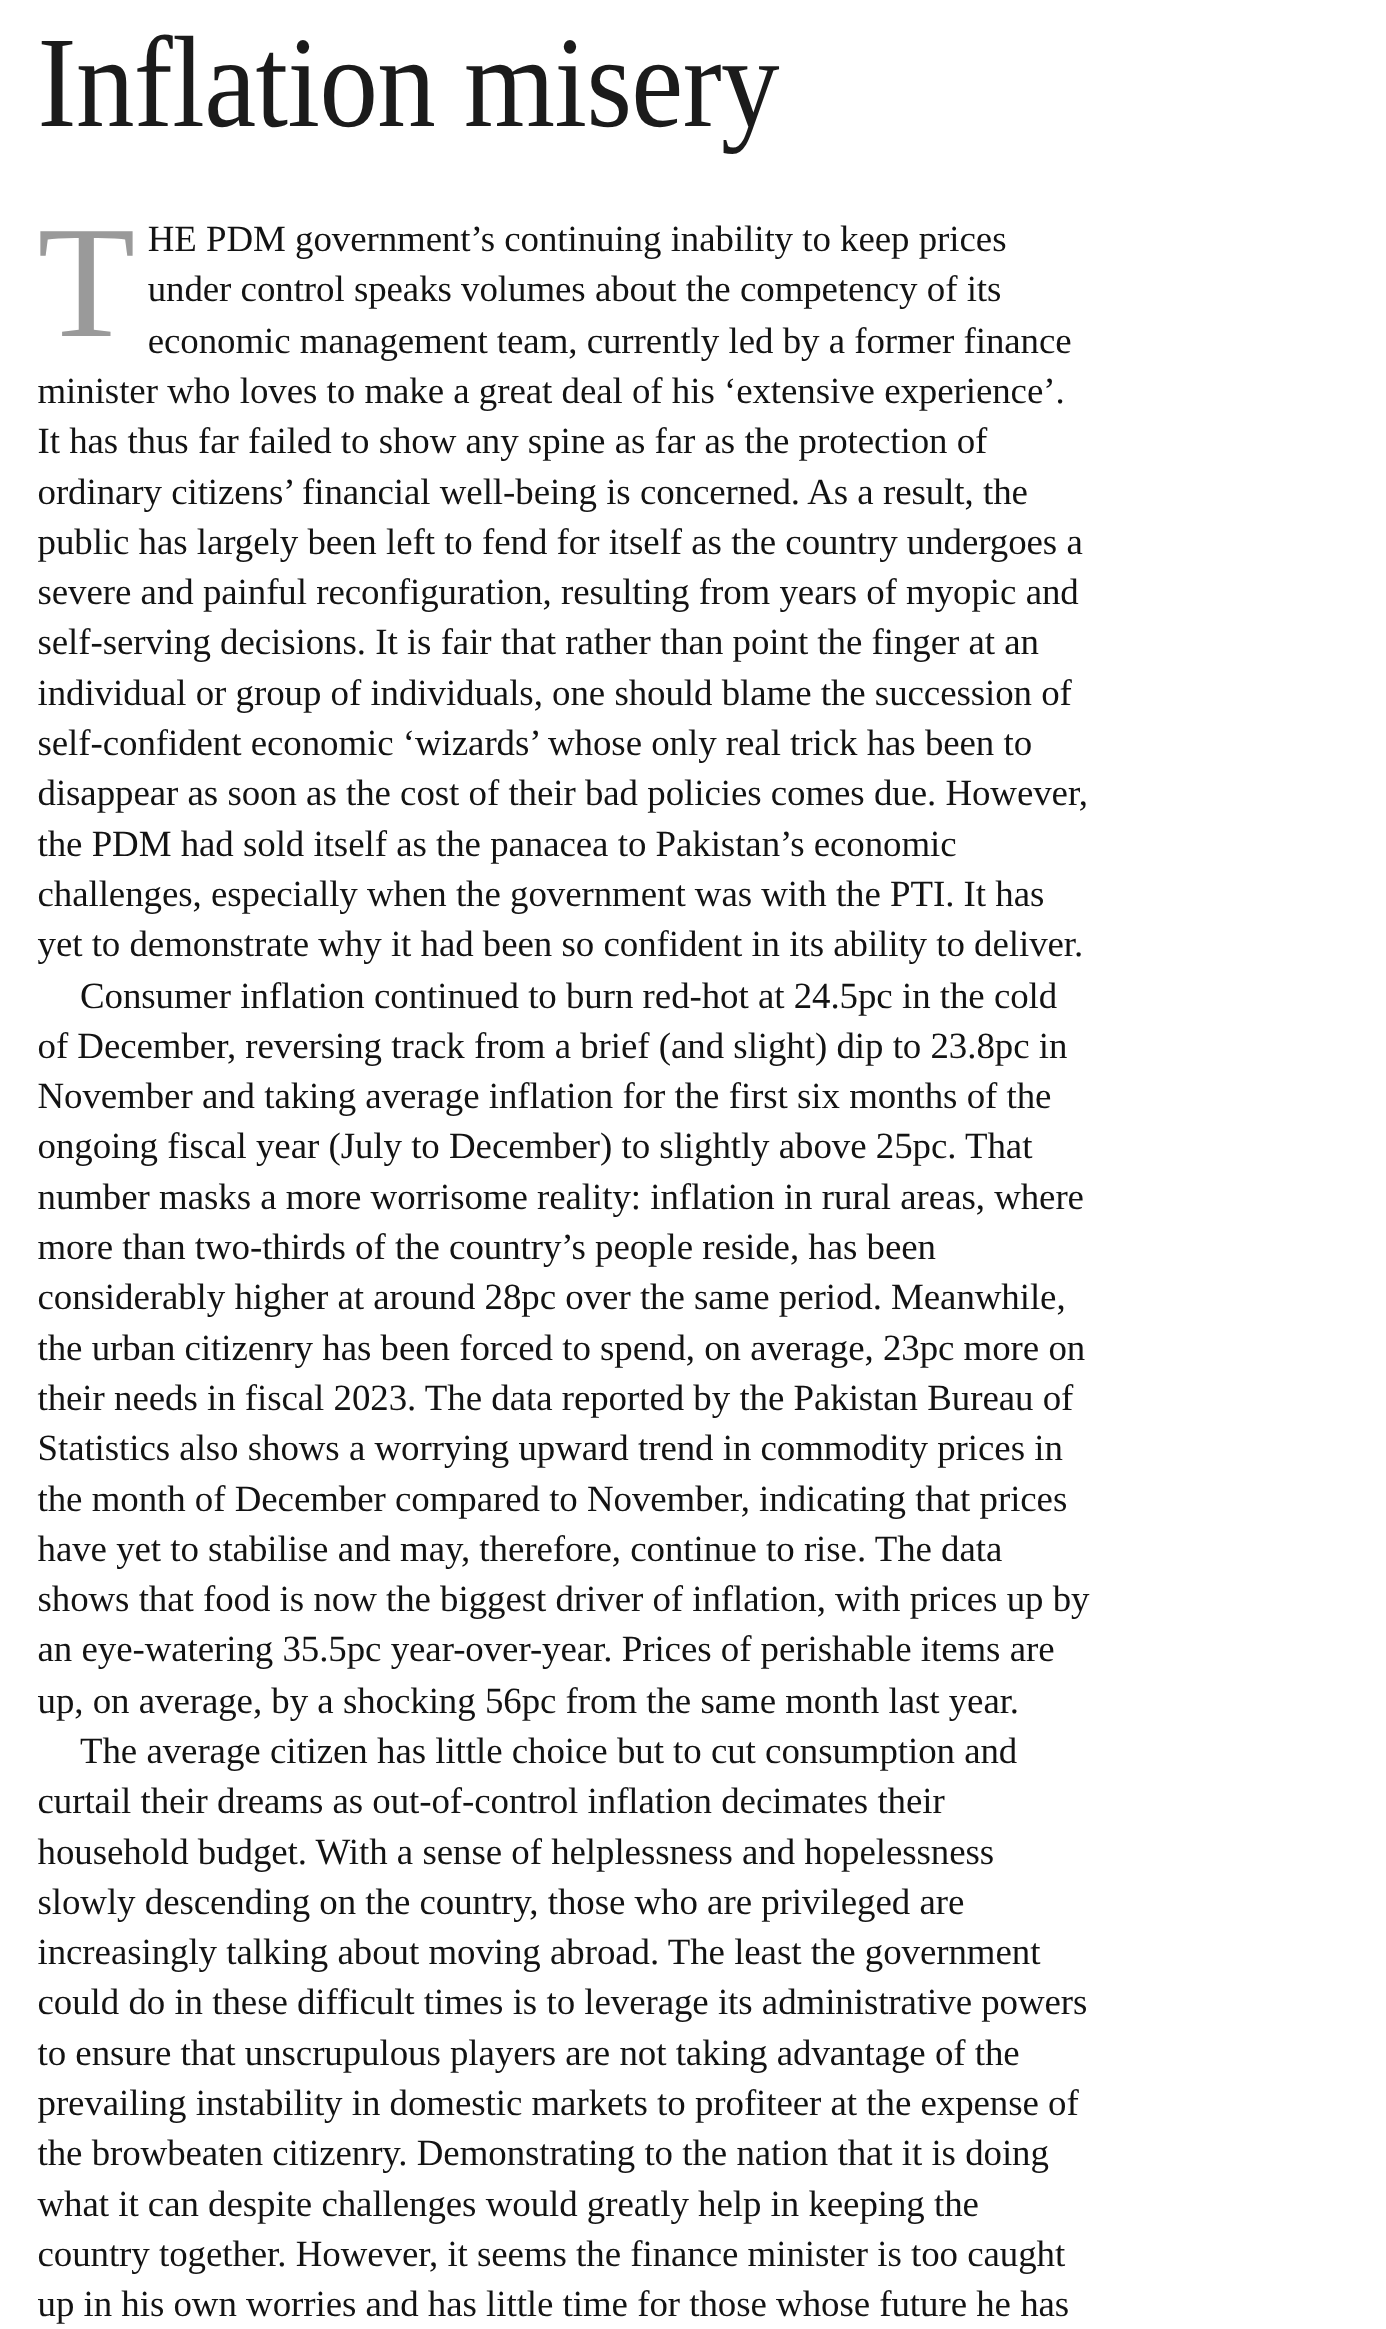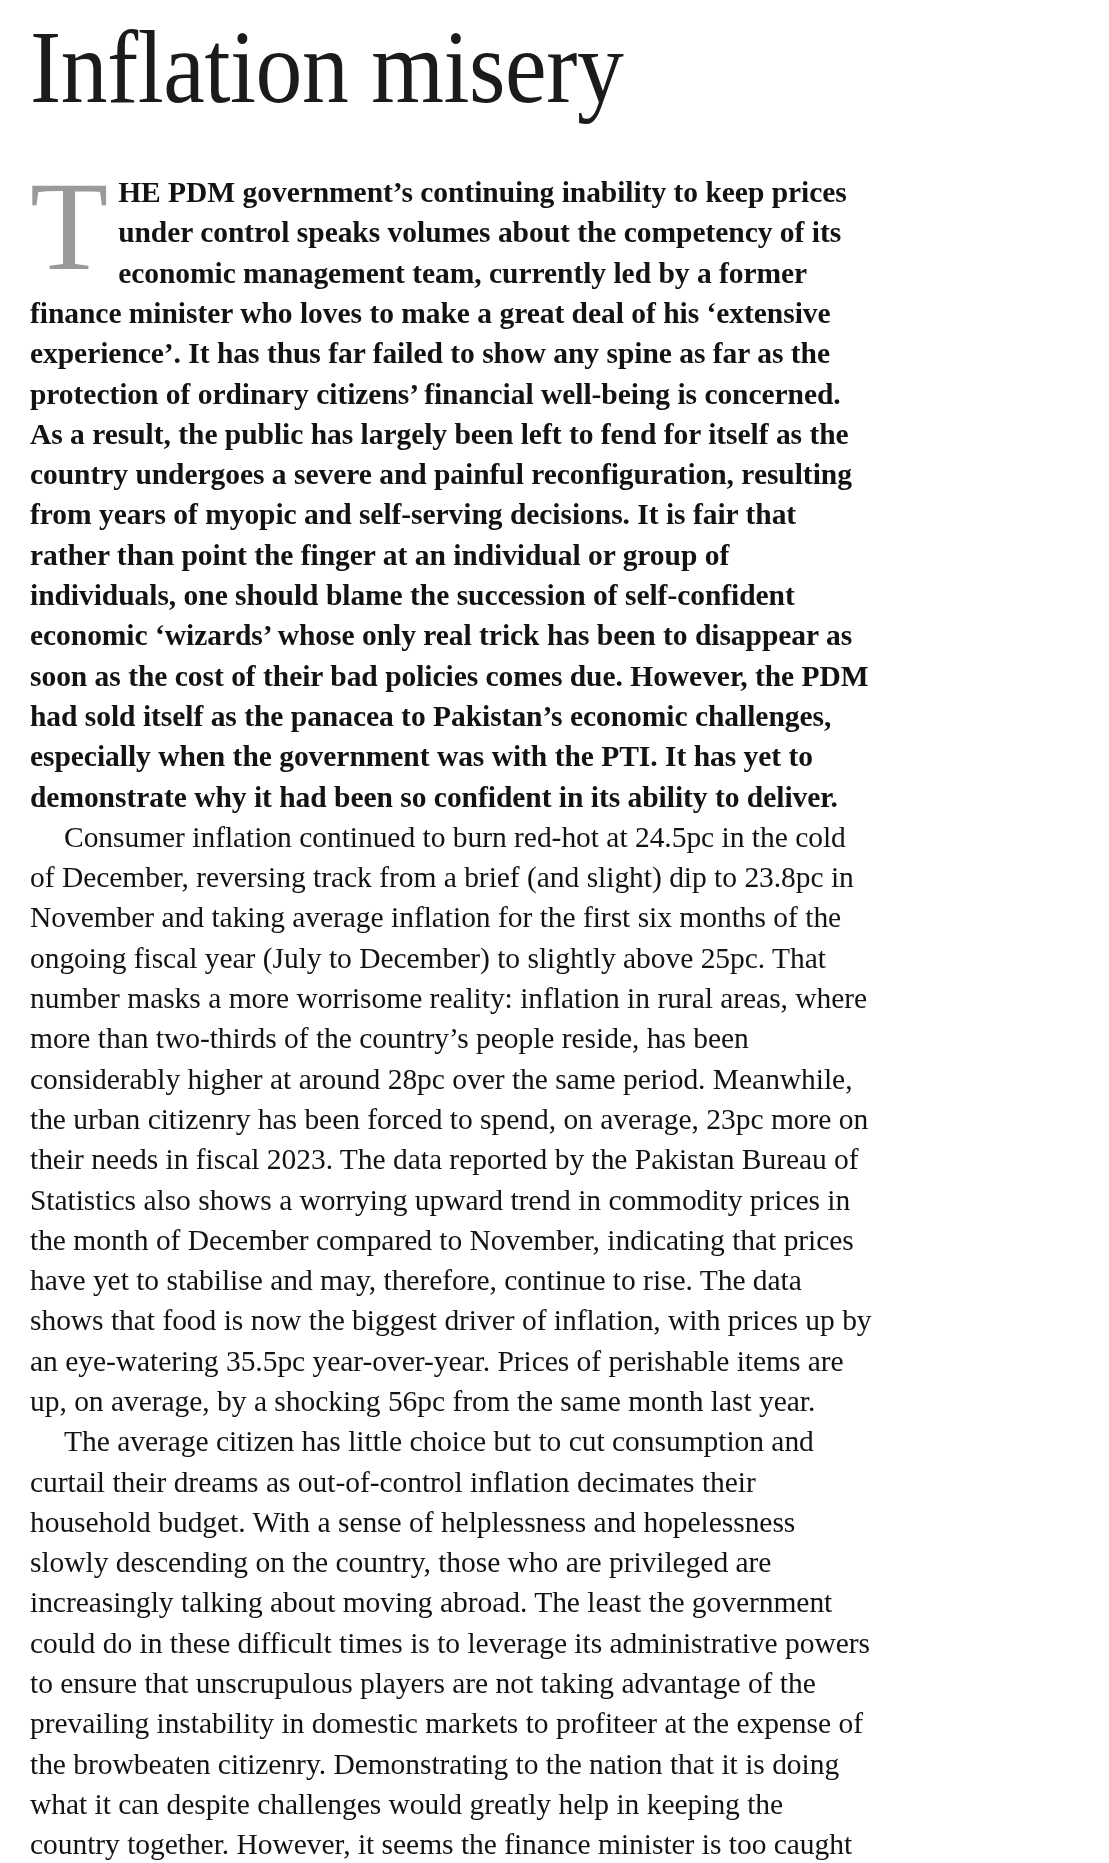--- a/index.html
+++ b/index.html
@@ -72,21 +72,20 @@
     line-height: 96px;
     color: #9a9a9a;
     font-weight: 400;
     padding: 6px 10px 0 0;
     margin: 0;
     display: block;
   }
 
   .lead-text {
     display: inline;
-    font-weight: bold;
   }
 </style>
 </head>
 <body>
 
 <div class="page">
 
   <div class="headline-block">
     <h1 class="headline">Inflation misery</h1>
   </div>

